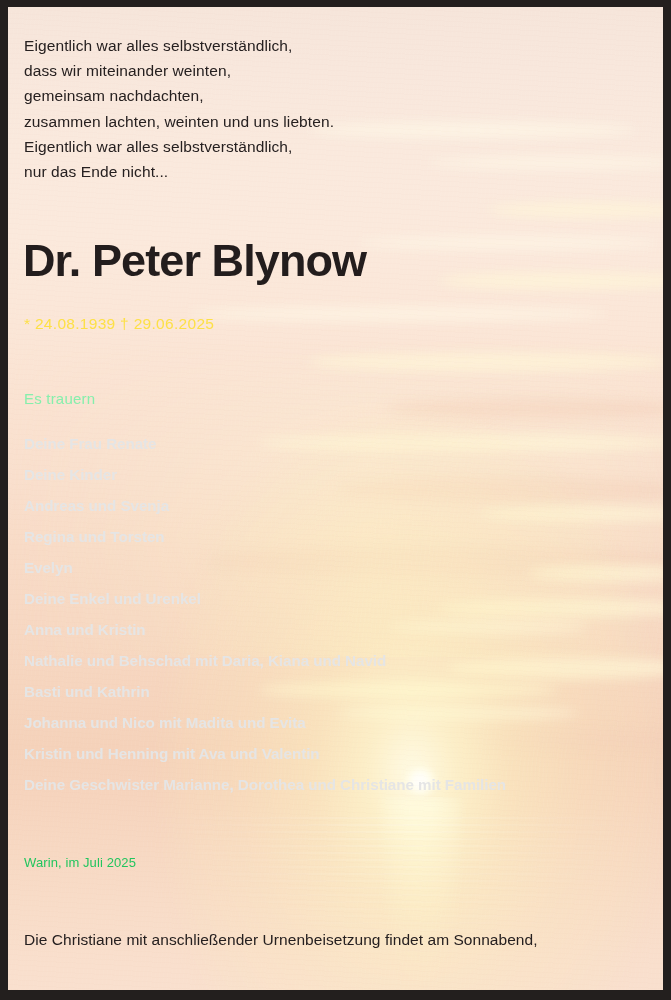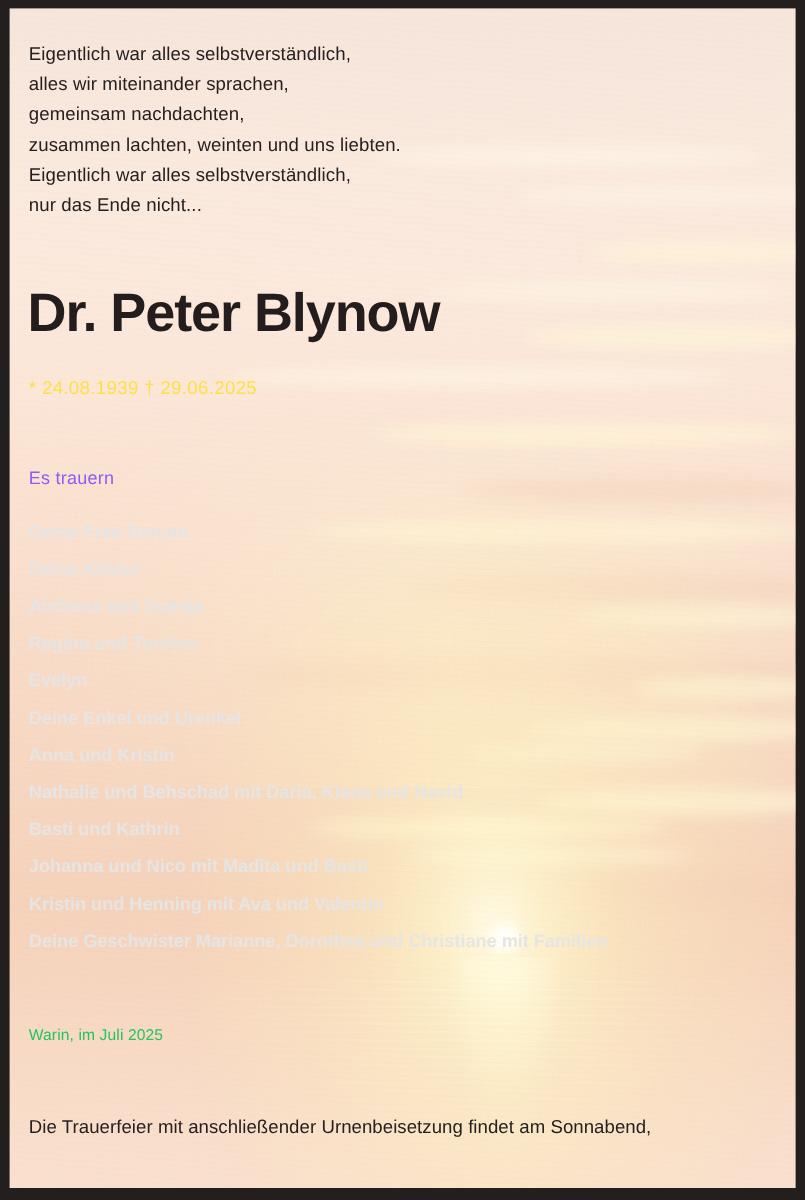--- a/index.html
+++ b/index.html
@@ -202,21 +202,21 @@
     letter-spacing: 0.3px;
     color: #fde047;
   }
 
   #mourners-heading {
     position: absolute;
     left: 16px;
     top: 383px;
     font-size: 15px;
     letter-spacing: 0.2px;
-    color: #8b5cf6;
+    color: #86efac;
   }
 
   #mourners-list {
     position: absolute;
     left: 16px;
     top: 421px;
     font-size: 15.2px;
     font-weight: 700;
     line-height: 31px;
     letter-spacing: -0.05px;
@@ -278,21 +278,21 @@
     <div id="sun-reflection"></div>
     <div id="water-ripples"></div>
     <div id="sun-disc"></div>
     <div id="texture-overlay"></div>
   </div>
 
   <div id="content">
 
     <div id="verse">
       <div>Eigentlich war alles selbstverständlich,</div>
-      <div>alles wir miteinander sprachen,</div>
+      <div>dass wir miteinander weinten,</div>
       <div>gemeinsam nachdachten,</div>
       <div>zusammen lachten, weinten und uns liebten.</div>
       <div>Eigentlich war alles selbstverständlich,</div>
       <div>nur das Ende nicht...</div>
     </div>
 
     <div id="deceased-name">Dr. Peter Blynow</div>
 
     <div id="life-dates">* 24.08.1939   † 29.06.2025</div>
 
@@ -301,25 +301,25 @@
     <div id="mourners-list">
       <div>Deine Frau Renate</div>
       <div>Deine Kinder</div>
       <div>Andreas und Svenja</div>
       <div>Regina und Torsten</div>
       <div>Evelyn</div>
       <div>Deine Enkel und Urenkel</div>
       <div>Anna und Kristin</div>
       <div>Nathalie und Behschad mit Daria, Kiana und Navid</div>
       <div>Basti und Kathrin</div>
-      <div>Johanna und Nico mit Madita und Basti</div>
+      <div>Johanna und Nico mit Madita und Evita</div>
       <div>Kristin und Henning mit Ava und Valentin</div>
       <div>Deine Geschwister Marianne, Dorothea und Christiane mit Familien</div>
     </div>
 
     <div id="place-date">Warin, im Juli 2025</div>
 
     <div id="service-info">
-      <div>Die Trauerfeier mit anschließender Urnenbeisetzung findet am Sonnabend,</div>
+      <div>Die Christiane mit anschließender Urnenbeisetzung findet am Sonnabend,</div>
     </div>
 
   </div>
 </div>
 
 </body></html>

